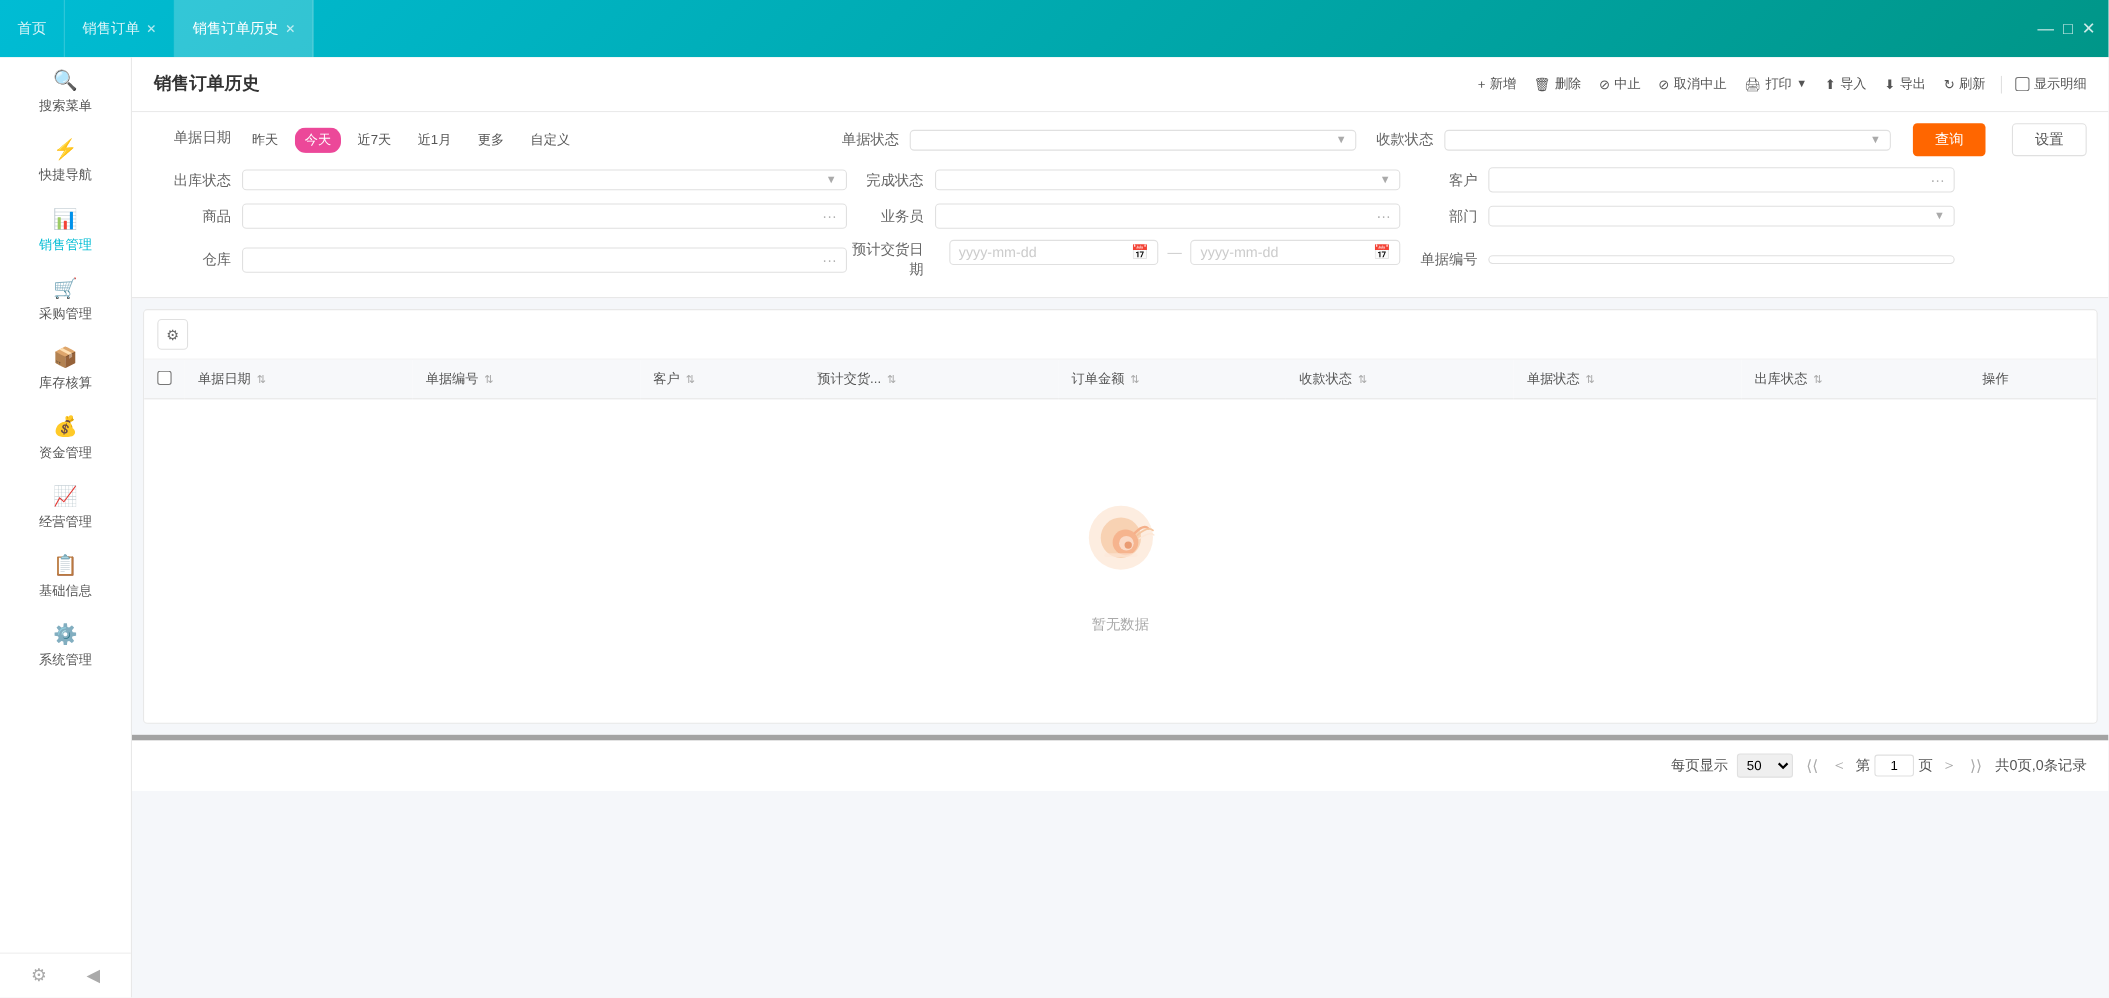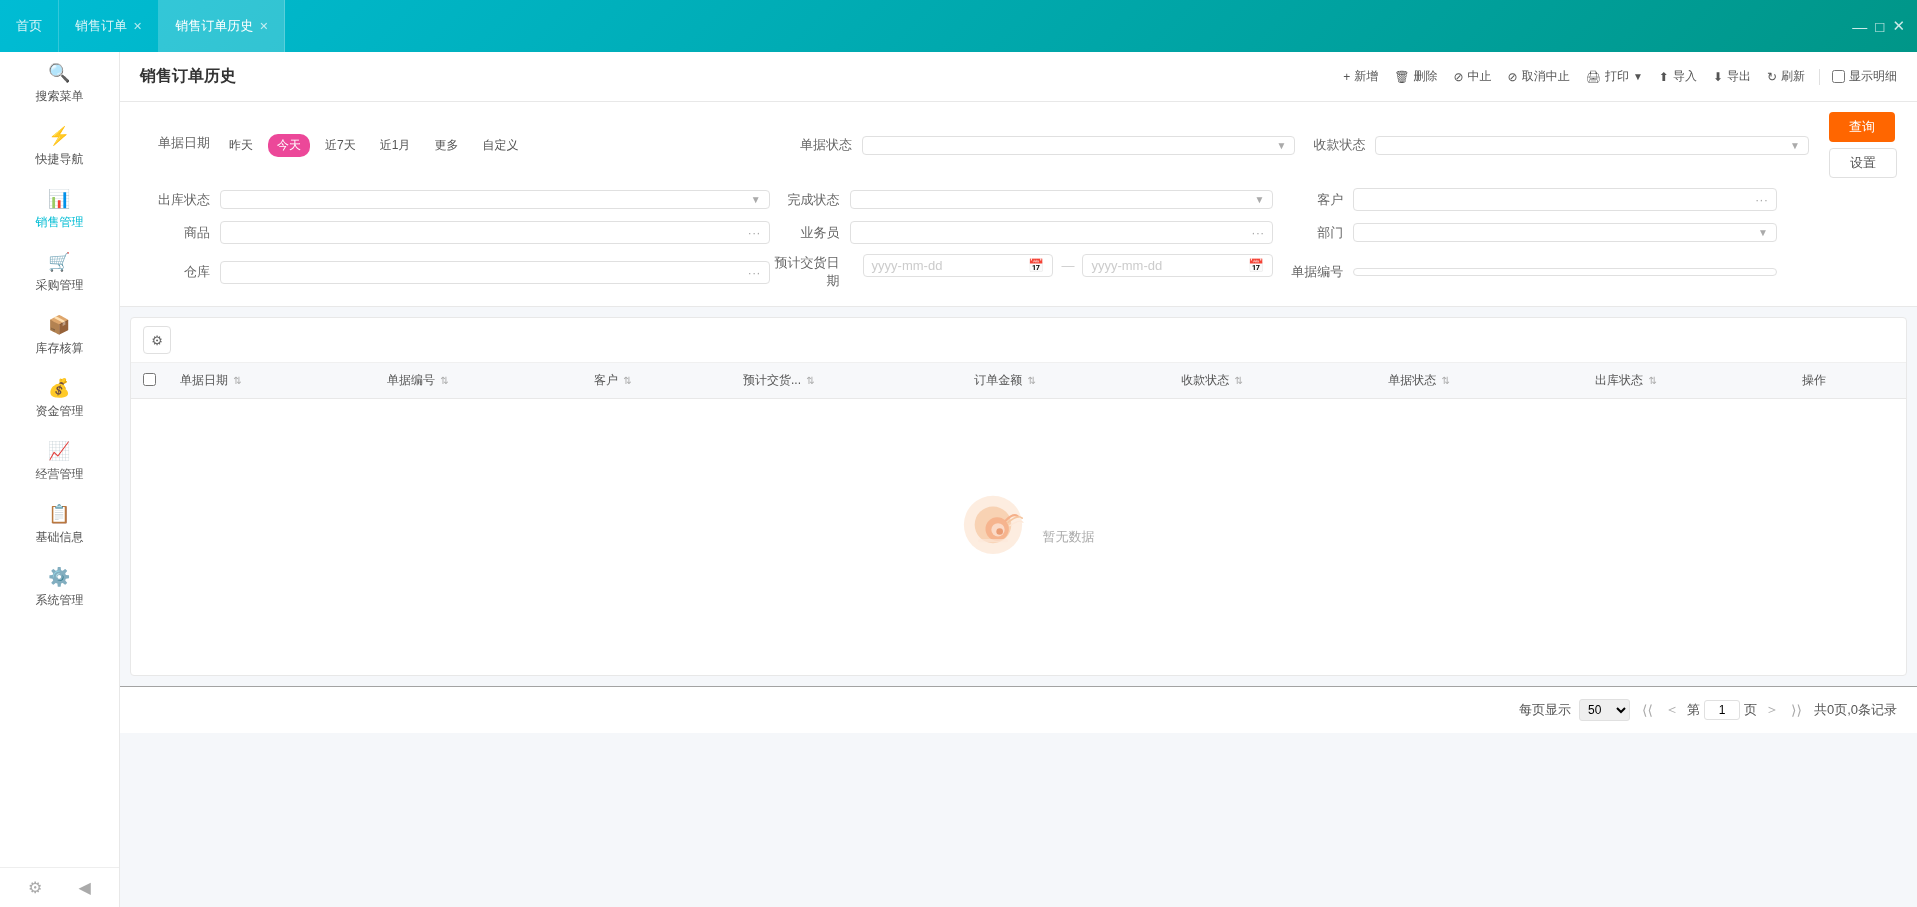--- a/index.html
+++ b/index.html
@@ -49,36 +49,36 @@
     .table-toolbar { display: flex; align-items: center; padding: 8px 12px; border-bottom: 1px solid #f0f0f0; }
     .settings-icon { width: 28px; height: 28px; display: flex; align-items: center; justify-content: center; border: 1px solid #e0e0e0; border-radius: 4px; cursor: pointer; color: #666; }
 
     table { width: 100%; border-collapse: collapse; font-size: 13px; }
     thead tr { background: #f7f8fa; }
     th { padding: 9px 12px; text-align: left; font-weight: 500; color: #555; border-bottom: 1px solid #e8e8e8; white-space: nowrap; font-size: 12px; }
     th .sort-icon { color: #aaa; margin-left: 2px; font-size: 10px; }
     .checkbox-col { width: 36px; text-align: center; }
 
     
-    .empty-state { display: flex; flex-direction: row; align-items: center; justify-content: center; padding: 80px 0; }
+    .empty-state { display: flex; flex-direction: column; align-items: center; justify-content: center; padding: 80px 0; }
     .empty-icon { width: 100px; height: 100px; margin-bottom: 16px; }
     .empty-text { color: #aaa; font-size: 13px; }
 
     
-    .pagination { display: flex; align-items: center; justify-content: flex-end; padding: 12px 20px; background: #fff; border-top: 1px solid #a3a3a3; gap: 8px; font-size: 13px; color: #555; }
+    .pagination { display: flex; align-items: center; justify-content: flex-end; padding: 12px 20px; background: #fff; border-top: 5px solid #a3a3a3; gap: 8px; font-size: 13px; color: #555; }
     .page-size-select { display: flex; align-items: flex-start; gap: 4px; }
     .page-size-select select { border: 1px solid #e0e0e0; border-radius: 3px; padding: 2px 4px; font-size: 12px; }
     .page-nav { display: flex; align-items: center; gap: 4px; }
     .page-nav-btn { cursor: pointer; color: #aaa; font-size: 14px; padding: 2px 4px; }
     .page-input { width: 36px; border: 1px solid #e0e0e0; border-radius: 3px; text-align: center; padding: 2px; font-size: 12px; }
 
     
     .query-btn { background: #ff6600; color: #fff; border: none; border-radius: 4px; padding: 6px 20px; font-size: 13px; cursor: pointer; }
     .settings-btn { background: #fff; color: #555; border: 1px solid #e0e0e0; border-radius: 4px; padding: 5px 20px; font-size: 13px; cursor: pointer; }
-    .query-settings-col { display: flex; flex-direction: column; gap: 6px; align-items: flex-start; padding-left: 20px; }
+    .query-settings-col { display: flex; flex-direction: row; gap: 24px; align-items: center; padding-left: 20px; }
 
     .date-dash { color: #ccc; padding: 0 4px; }
     .cal-icon { color: #aaa; font-size: 13px; cursor: pointer; }
 
     .filter-section { background: #fff; padding: 10px 20px; border-bottom: 1px solid #e8e8e8; }
   </style>
 </head>
 <body>
 
 <div class="top-bar">

